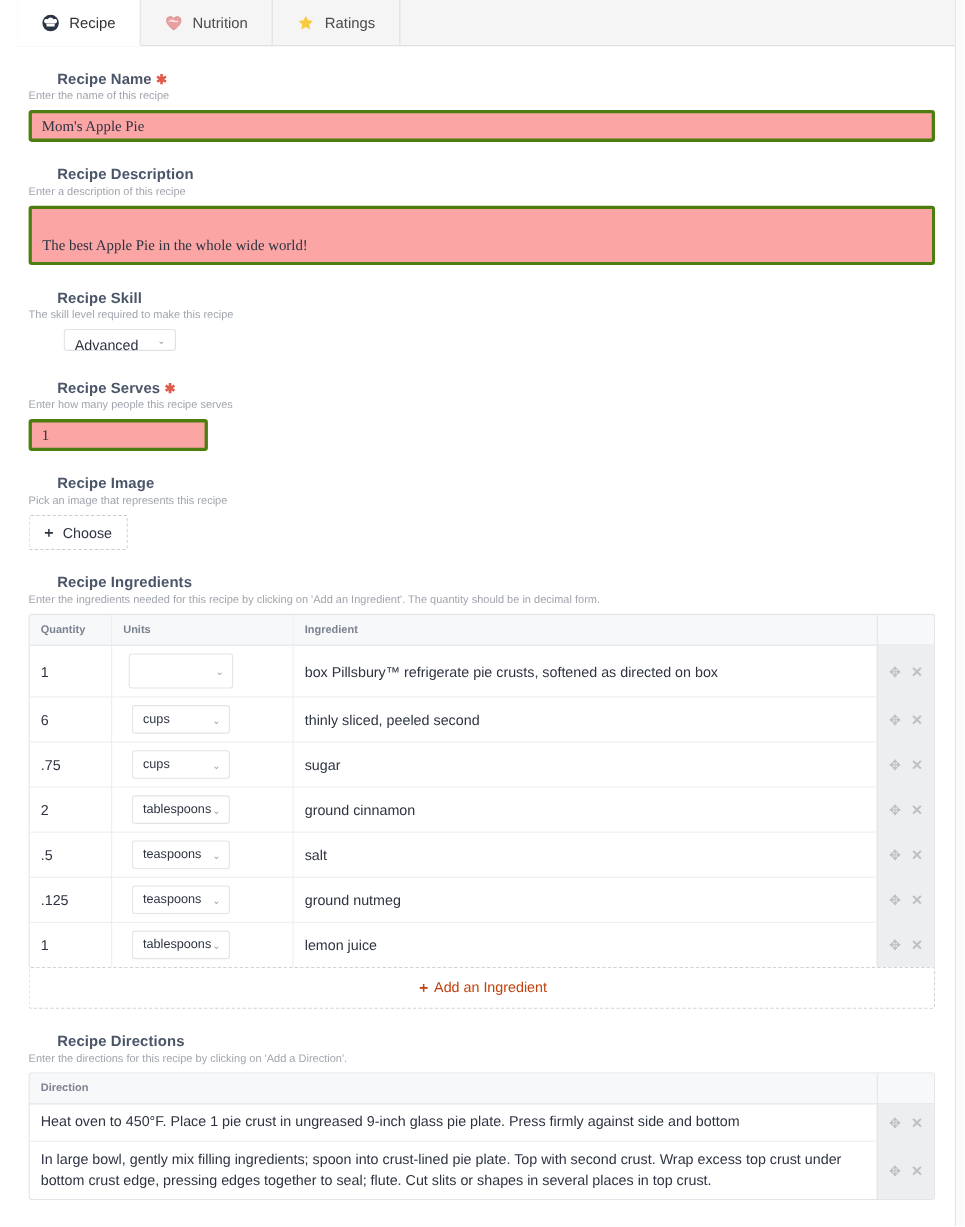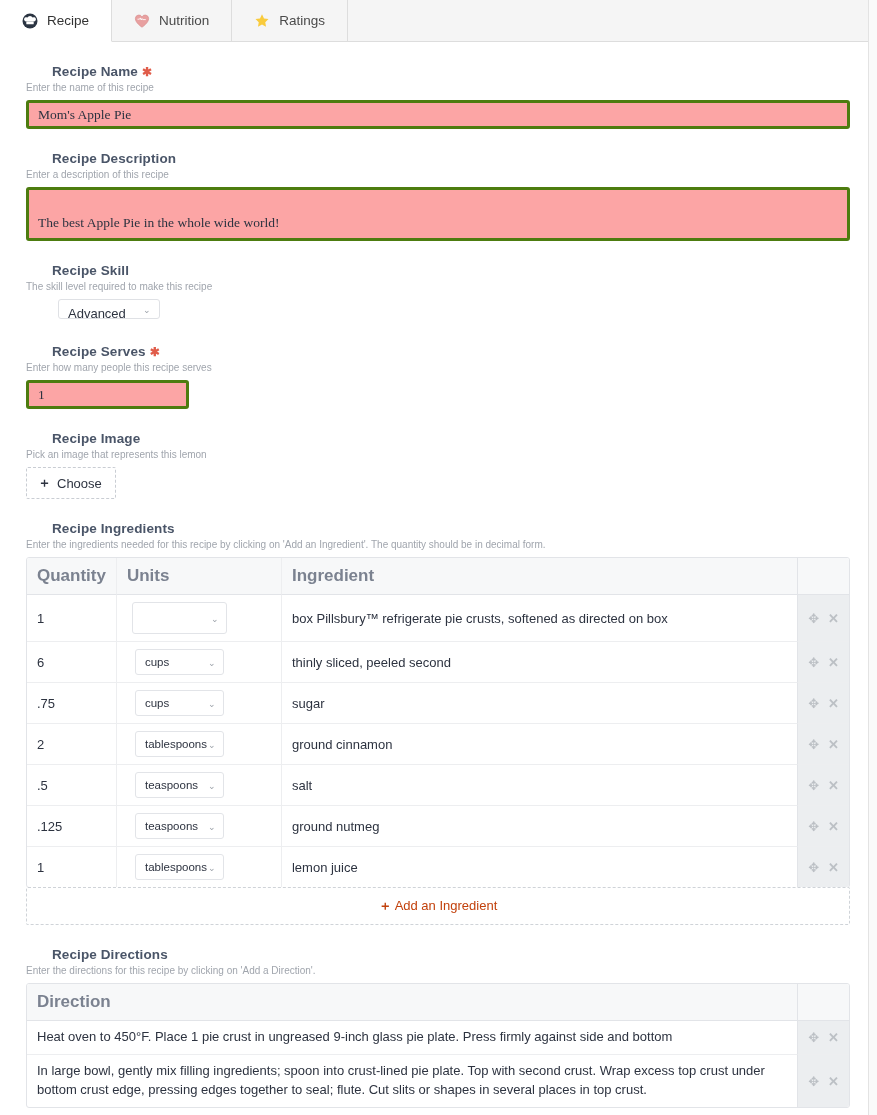--- a/index.html
+++ b/index.html
@@ -26,20 +26,21 @@
     border-right: 1px solid #e3e3e3;
   }
 
   
   .tabbar {
     display: flex;
     height: 42px;
     background: #f5f5f5;
     border-bottom: 1px solid #dddddd;
     align-items: stretch;
+    margin-left: 16px;
   }
   .tab {
     display: flex;
     align-items: center;
     gap: 9px;
     padding: 0 22px 0 21px;
     font-size: 13.5px;
     color: #4a4a4a;
     background: #f5f5f5;
     border-right: 1px solid #dddddd;
@@ -128,21 +129,21 @@
     border-radius: 3px;
     border-collapse: separate;
     border-spacing: 0;
     background: #fff;
     font-size: 13px;
     overflow: hidden;
   }
   .tbl th {
     background: #f7f8f9;
     text-align: left;
-    font-size: 17px;
+    font-size: 10px;
     font-weight: bold;
     color: #7b8290;
     padding: 8px 10px;
     border-bottom: 1px solid #e2e4e8;
   }
   .tbl td {
     border-bottom: 1px solid #edeef0;
     padding: 7px 10px;
     color: #2d3340;
     vertical-align: middle;
@@ -264,21 +265,21 @@
     <div class="field">
       <div class="field-label">
         <span>Recipe Serves</span><span class="req">✱</span>
       </div>
       <div class="field-help">Enter how many people this recipe serves</div>
       <input class="text-input" id="recipe-serves" type="text" value="1" style="">
     </div>
 
     <div class="field">
       <div class="field-label">Recipe Image</div>
-      <div class="field-help">Pick an image that represents this lemon</div>
+      <div class="field-help">Pick an image that represents this recipe</div>
       <div class="choose-btn">
         <span class="plus">＋</span>
         <span>Choose</span>
       </div>
     </div>
 
     <div class="field">
       <div class="field-label">Recipe Ingredients</div>
       <div class="field-help">Enter the ingredients needed for this recipe by clicking on 'Add an Ingredient'. The quantity should be in decimal form.</div>
       <table class="tbl">

